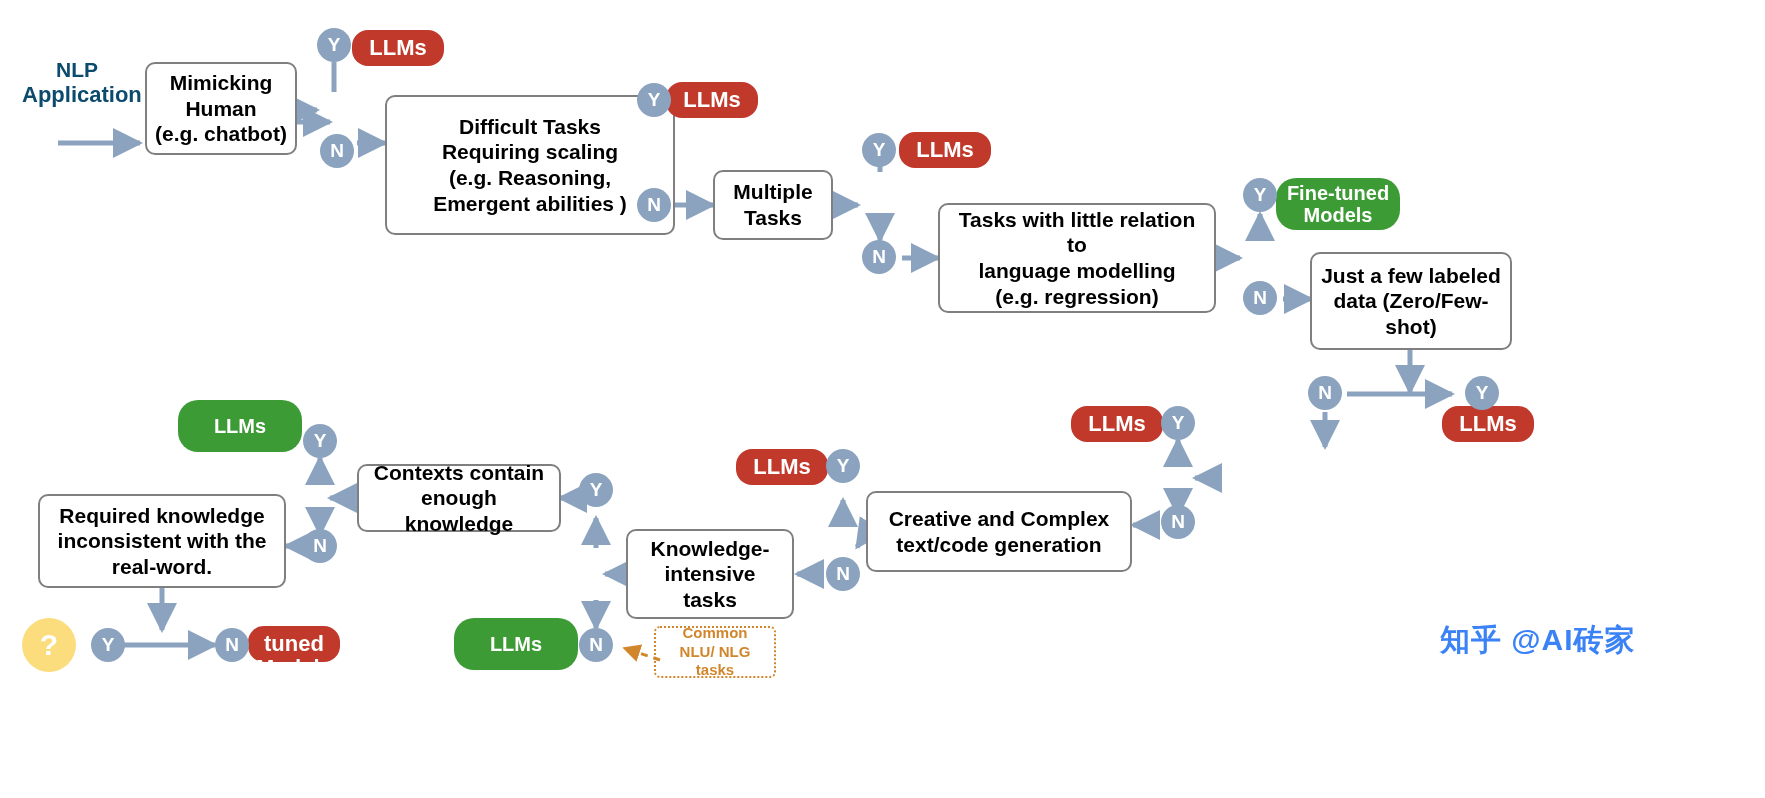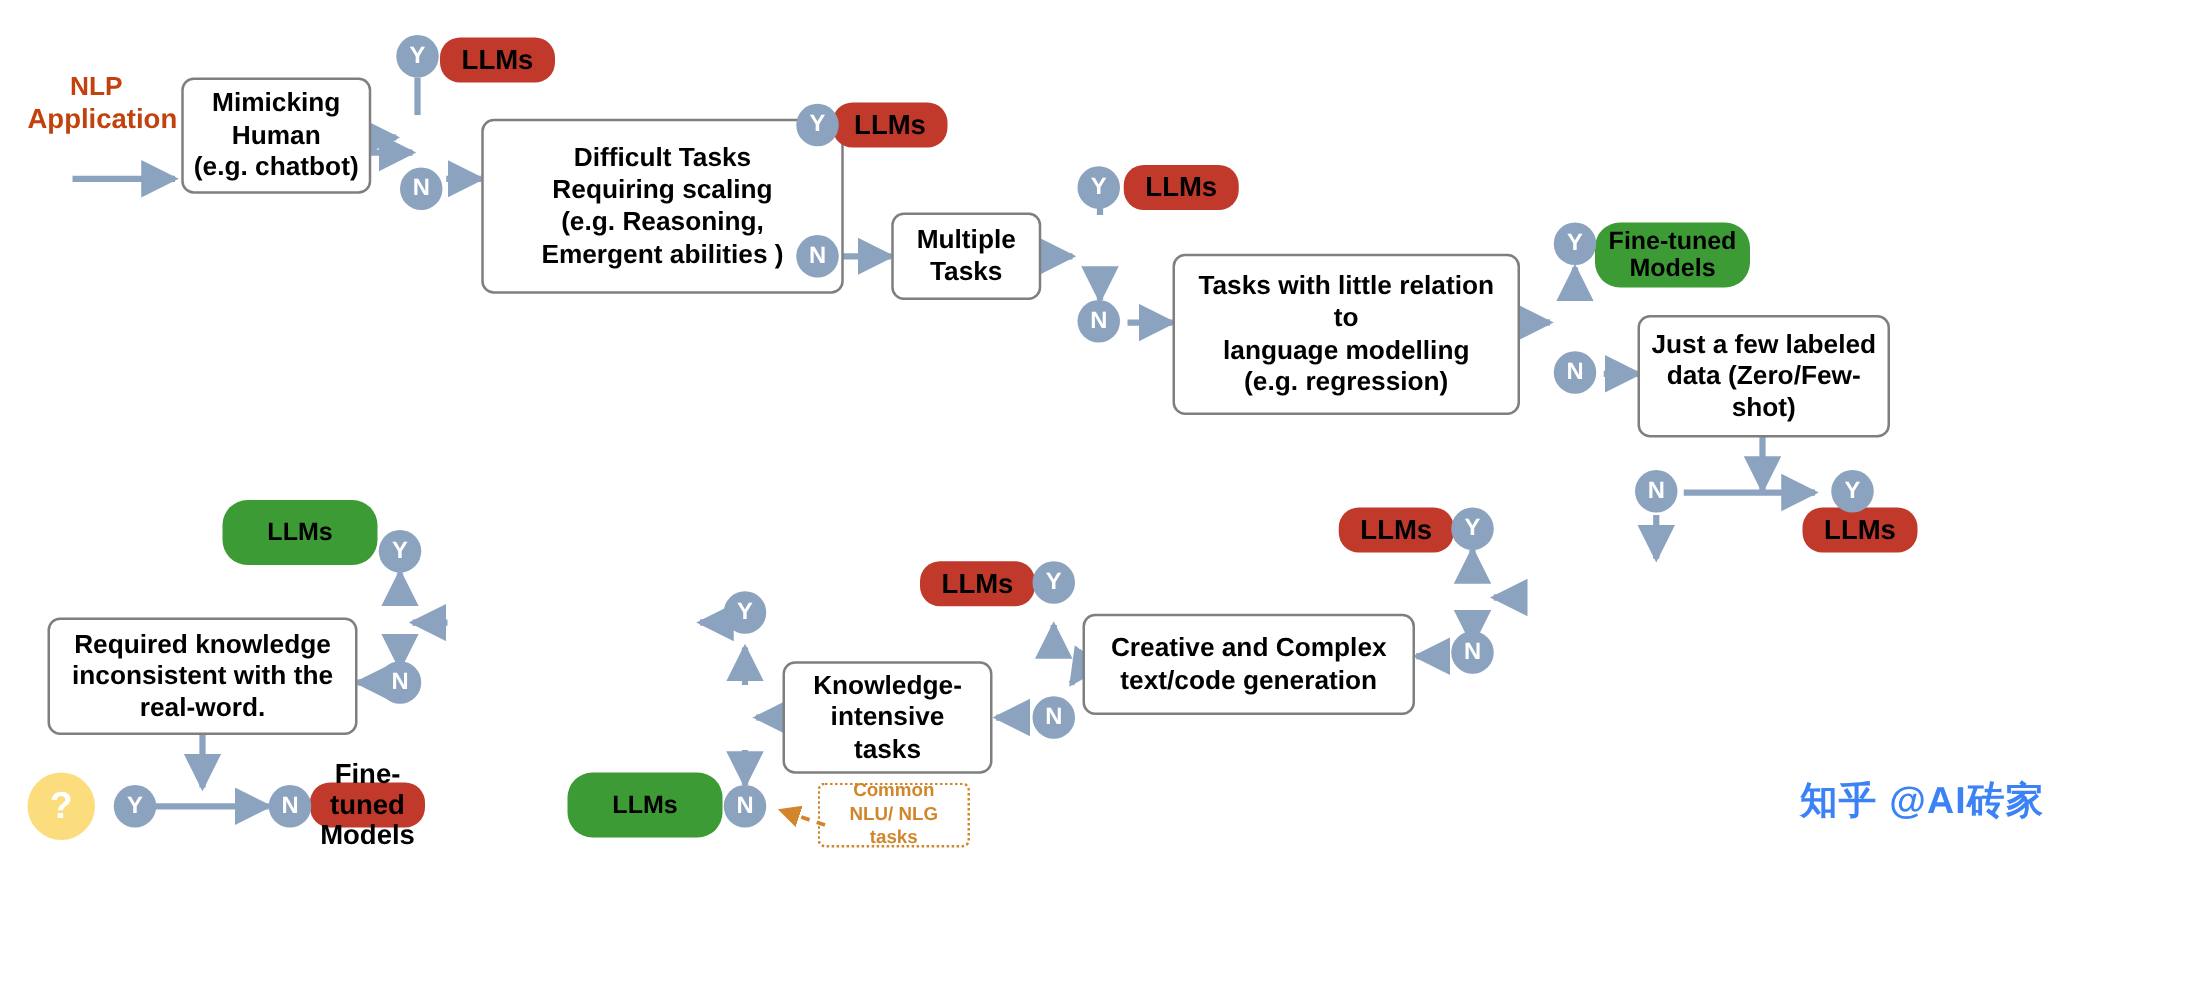--- a/index.html
+++ b/index.html
@@ -34,21 +34,21 @@
     padding: 4px 8px;
   }
   .badge {
     position: absolute;
     box-sizing: border-box;
     display: flex;
     align-items: center;
     justify-content: center;
     text-align: center;
     border-radius: 16px;
-    color: #000000;
+    color: #ffffff;
     font-weight: bold;
     font-size: 22px;
     line-height: 1.12;
     padding: 2px 10px;
   }
   .badge.llm {
     background: #c0392b;
   }
   .badge.ft {
     background: #3d9b35;
@@ -78,21 +78,21 @@
     background: #fbdd7e;
     color: #ffffff;
     font-weight: bold;
     font-size: 30px;
     display: flex;
     align-items: center;
     justify-content: center;
   }
   .nlp-label {
     position: absolute;
-    color: #c2410c;
+    color: #0c4a6e;
     font-weight: bold;
     text-align: center;
     line-height: 1.15;
   }
   .nlp-label .l1 { font-size: 21px; }
   .nlp-label .l2 { font-size: 22px; }
   .dotted-box {
     position: absolute;
     box-sizing: border-box;
     border: 2px dotted #d2862c;
@@ -205,36 +205,38 @@
 (e.g. chatbot)</div>
 
   <div class="node" style="left:385px; top:95px; width:290px; height:140px; white-space:pre-line;">Difficult Tasks
 Requiring  scaling
 (e.g. Reasoning,
 Emergent abilities )</div>
 
   <div class="node" style="left:713px; top:170px; width:120px; height:70px; white-space:pre-line;">Multiple
 Tasks</div>
 
-  <div class="node" style="left:938px; top:203px; width:278px; height:129px; white-space:pre-line;">Tasks with little relation to
+  <div class="node" style="left:938px; top:203px; width:278px; height:110px; white-space:pre-line;">Tasks with little relation to
 language modelling
 (e.g. regression)</div>
 
   <div class="node" style="left:1310px; top:252px; width:202px; height:98px; white-space:pre-line;">Just a few labeled
 data (Zero/Few-
 shot)</div>
 
 
   <div class="node" style="left:866px; top:491px; width:266px; height:81px; white-space:pre-line;">Creative and Complex
 text/code generation</div>
 
   <div class="node" style="left:626px; top:529px; width:168px; height:90px; white-space:pre-line;">Knowledge-
 intensive
 tasks</div>
 
+  <div class="node" style="left:357px; top:464px; width:204px; height:68px; white-space:pre-line;">Contexts contain
+enough knowledge</div>
 
   <div class="node" style="left:38px; top:494px; width:248px; height:94px; white-space:pre-line;">Required knowledge
 inconsistent with the
 real-word.</div>
 
   <div class="badge llm" style="left:352px; top:30px; width:92px; height:36px;">LLMs</div>
   <div class="badge llm" style="left:666px; top:82px; width:92px; height:36px;">LLMs</div>
   <div class="badge llm" style="left:899px; top:132px; width:92px; height:36px;">LLMs</div>
   <div class="badge ft" style="left:1276px; top:178px; width:124px; height:52px; white-space:pre-line;">Fine-tuned
 Models</div>

